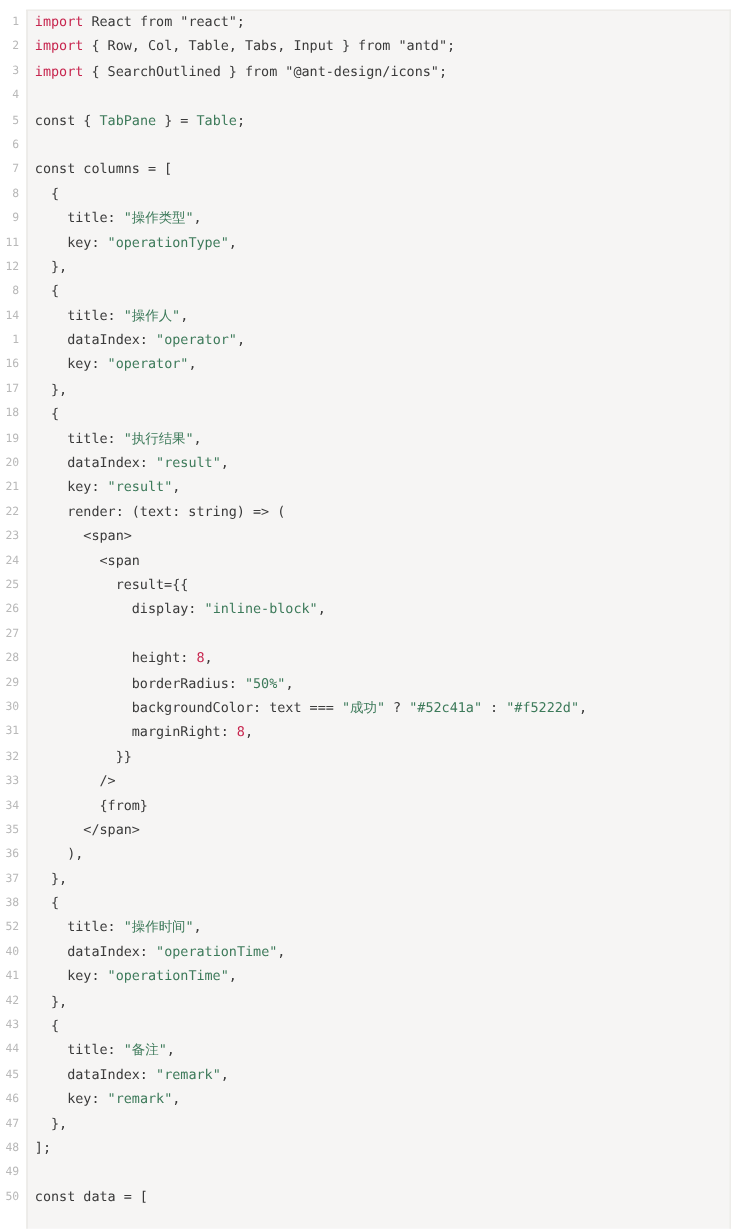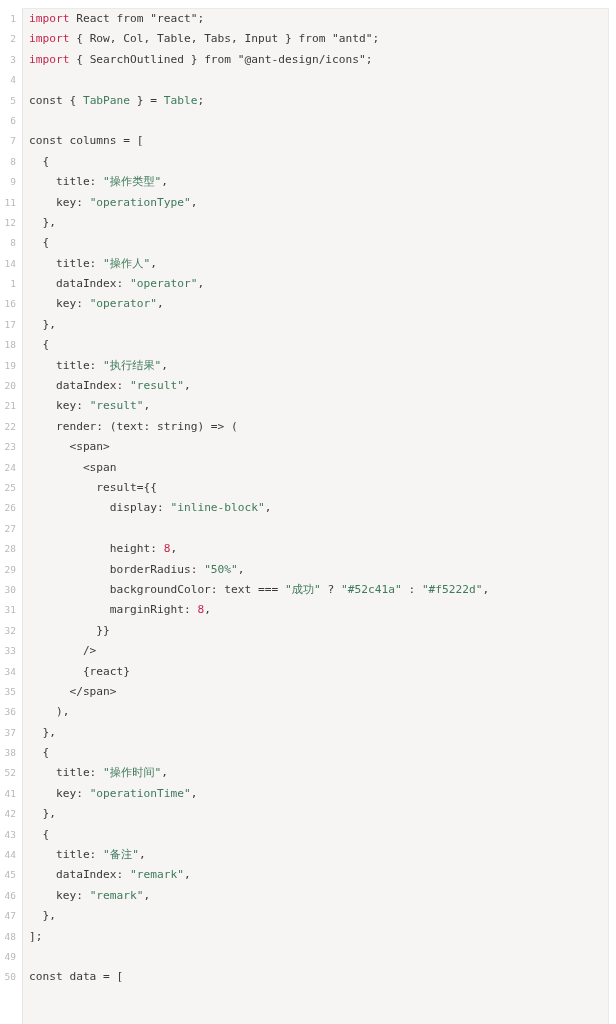--- a/index.html
+++ b/index.html
@@ -46,26 +46,27 @@
       <div class="line"><span class="ln">24</span><span class="code"><span>        &lt;span</span></span></div>
       <div class="line"><span class="ln">25</span><span class="code"><span>          result={{</span></span></div>
       <div class="line"><span class="ln">26</span><span class="code"><span>            display: </span><span class="str">"inline-block"</span><span>,</span></span></div>
       <div class="line"><span class="ln">27</span></div>
       <div class="line"><span class="ln">28</span><span class="code"><span>            height: </span><span class="num">8</span><span>,</span></span></div>
       <div class="line"><span class="ln">29</span><span class="code"><span>            borderRadius: </span><span class="str">"50%"</span><span>,</span></span></div>
       <div class="line"><span class="ln">30</span><span class="code"><span>            backgroundColor: text === </span><span class="str">"成功"</span><span> ? </span><span class="str">"#52c41a"</span><span> : </span><span class="str">"#f5222d"</span><span>,</span></span></div>
       <div class="line"><span class="ln">31</span><span class="code"><span>            marginRight: </span><span class="num">8</span><span>,</span></span></div>
       <div class="line"><span class="ln">32</span><span class="code"><span>          }}</span></span></div>
       <div class="line"><span class="ln">33</span><span class="code"><span>        /&gt;</span></span></div>
-      <div class="line"><span class="ln">34</span><span class="code"><span>        {react}</span></span></div>
+      <div class="line"><span class="ln">34</span><span class="code"><span>        {from}</span></span></div>
       <div class="line"><span class="ln">35</span><span class="code"><span>      &lt;/span&gt;</span></span></div>
       <div class="line"><span class="ln">36</span><span class="code"><span>    ),</span></span></div>
       <div class="line"><span class="ln">37</span><span class="code"><span>  },</span></span></div>
       <div class="line"><span class="ln">38</span><span class="code"><span>  {</span></span></div>
       <div class="line"><span class="ln">52</span><span class="code"><span>    title: </span><span class="str">"操作时间"</span><span>,</span></span></div>
+      <div class="line"><span class="ln">40</span><span class="code"><span>    dataIndex: </span><span class="str">"operationTime"</span><span>,</span></span></div>
       <div class="line"><span class="ln">41</span><span class="code"><span>    key: </span><span class="str">"operationTime"</span><span>,</span></span></div>
       <div class="line"><span class="ln">42</span><span class="code"><span>  },</span></span></div>
       <div class="line"><span class="ln">43</span><span class="code"><span>  {</span></span></div>
       <div class="line"><span class="ln">44</span><span class="code"><span>    title: </span><span class="str">"备注"</span><span>,</span></span></div>
       <div class="line"><span class="ln">45</span><span class="code"><span>    dataIndex: </span><span class="str">"remark"</span><span>,</span></span></div>
       <div class="line"><span class="ln">46</span><span class="code"><span>    key: </span><span class="str">"remark"</span><span>,</span></span></div>
       <div class="line"><span class="ln">47</span><span class="code"><span>  },</span></span></div>
       <div class="line"><span class="ln">48</span><span class="code"><span>];</span></span></div>
       <div class="line"><span class="ln">49</span><span class="code"></span></div>
       <div class="line"><span class="ln">50</span><span class="code"><span>const data = [</span></span></div>

